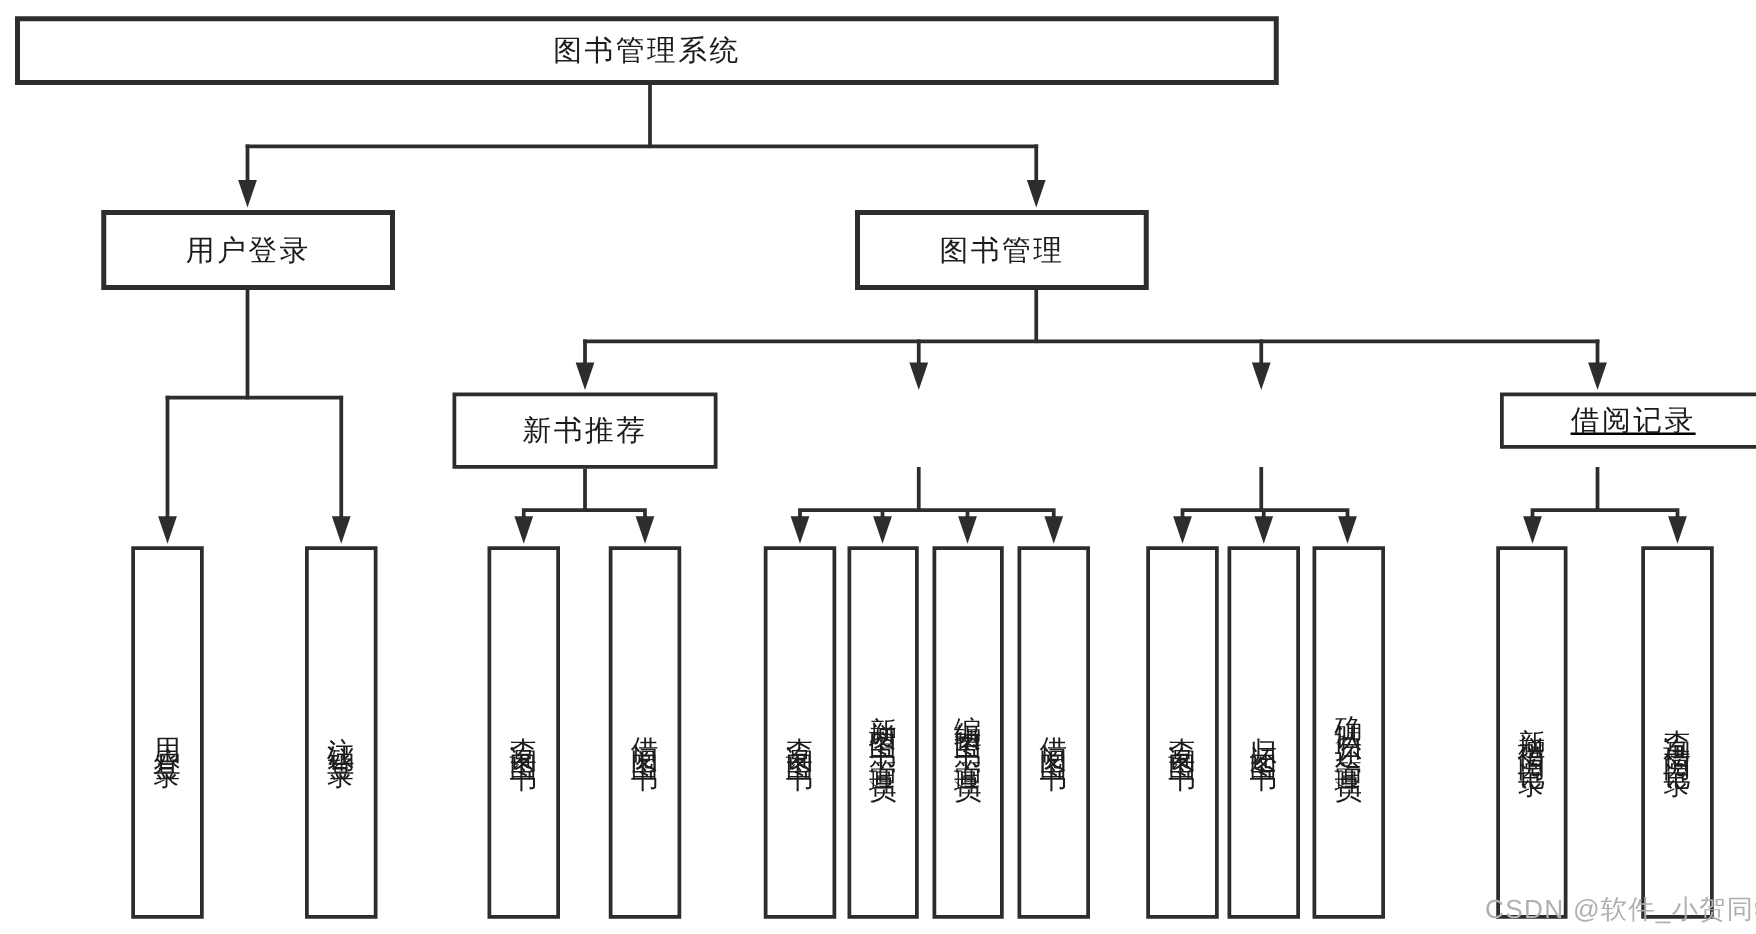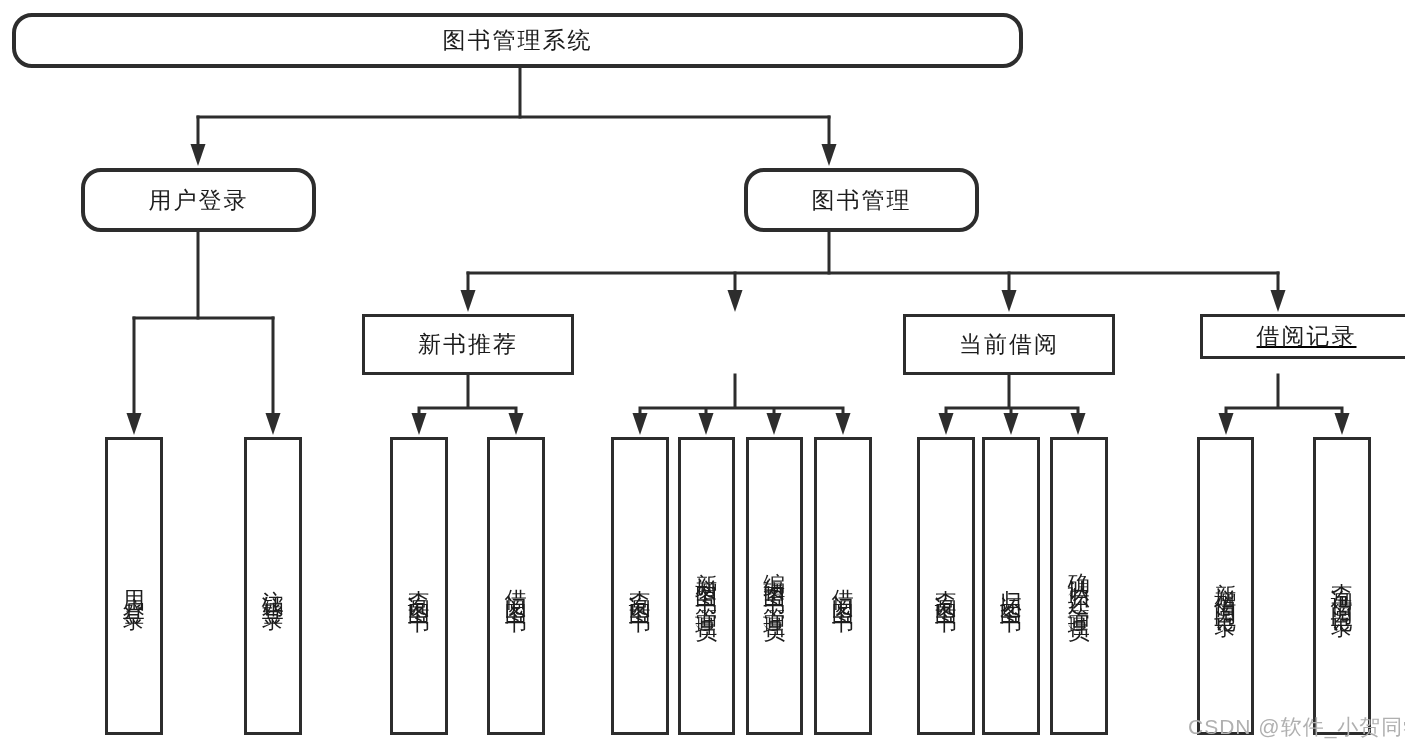--- a/index.html
+++ b/index.html
@@ -27,21 +27,21 @@
   }
   .box {
     position: absolute;
     box-sizing: border-box;
     background: #ffffff;
     border: 3px solid var(--line);
     display: flex;
     align-items: center;
     justify-content: center;
   }
-  .b4 { border-width: 4px; border-radius: 20px; }
+  .b4 { border-width: 4px; }
   .htext {
     font-size: 23px;
     letter-spacing: 2px;
     color: var(--text);
     white-space: nowrap;
   }
   .vtext {
     writing-mode: vertical-rl;
     text-orientation: mixed;
     font-size: 22px;
@@ -115,29 +115,26 @@
     <polygon class="ah" points="1334.5,413 1349.5,413 1342,435"></polygon>
   </svg>
 
   <div class="box b4" style="left:12px; top:13px; width:1011px; height:55px;">
     <span class="htext">图书管理系统</span>
   </div>
 
   <div class="box b4" style="left:81px; top:168px; width:235px; height:64px;">
     <span class="htext">用户登录</span>
   </div>
-  <div class="box b4" style="left:744px; top:168px; width:235px; height:64px;">
+  <div class="box b4" style="left:684px; top:168px; width:235px; height:64px;">
     <span class="htext">图书管理</span>
   </div>
 
   <div class="box" style="left:362px; top:314px; width:212px; height:61px;font-family:Liberation Serif, serif;">
     <span class="htext">新书推荐</span>
-  </div>
-  <div class="box" style="left:903px; top:314px; width:212px; height:61px;">
-    <span class="htext">当前借阅</span>
   </div>
   <div class="box" style="left:1200px; top:314px; width:213px; height:45px;text-decoration:underline;">
     <span class="htext">借阅记录</span>
   </div>
 
   <div class="box" style="left:105px; top:437px; width:58px; height:298px;">
     <span class="vtext">用户登录</span>
   </div>
   <div class="box" style="left:244px; top:437px; width:58px; height:298px;">
     <span class="vtext">注销登录</span>

